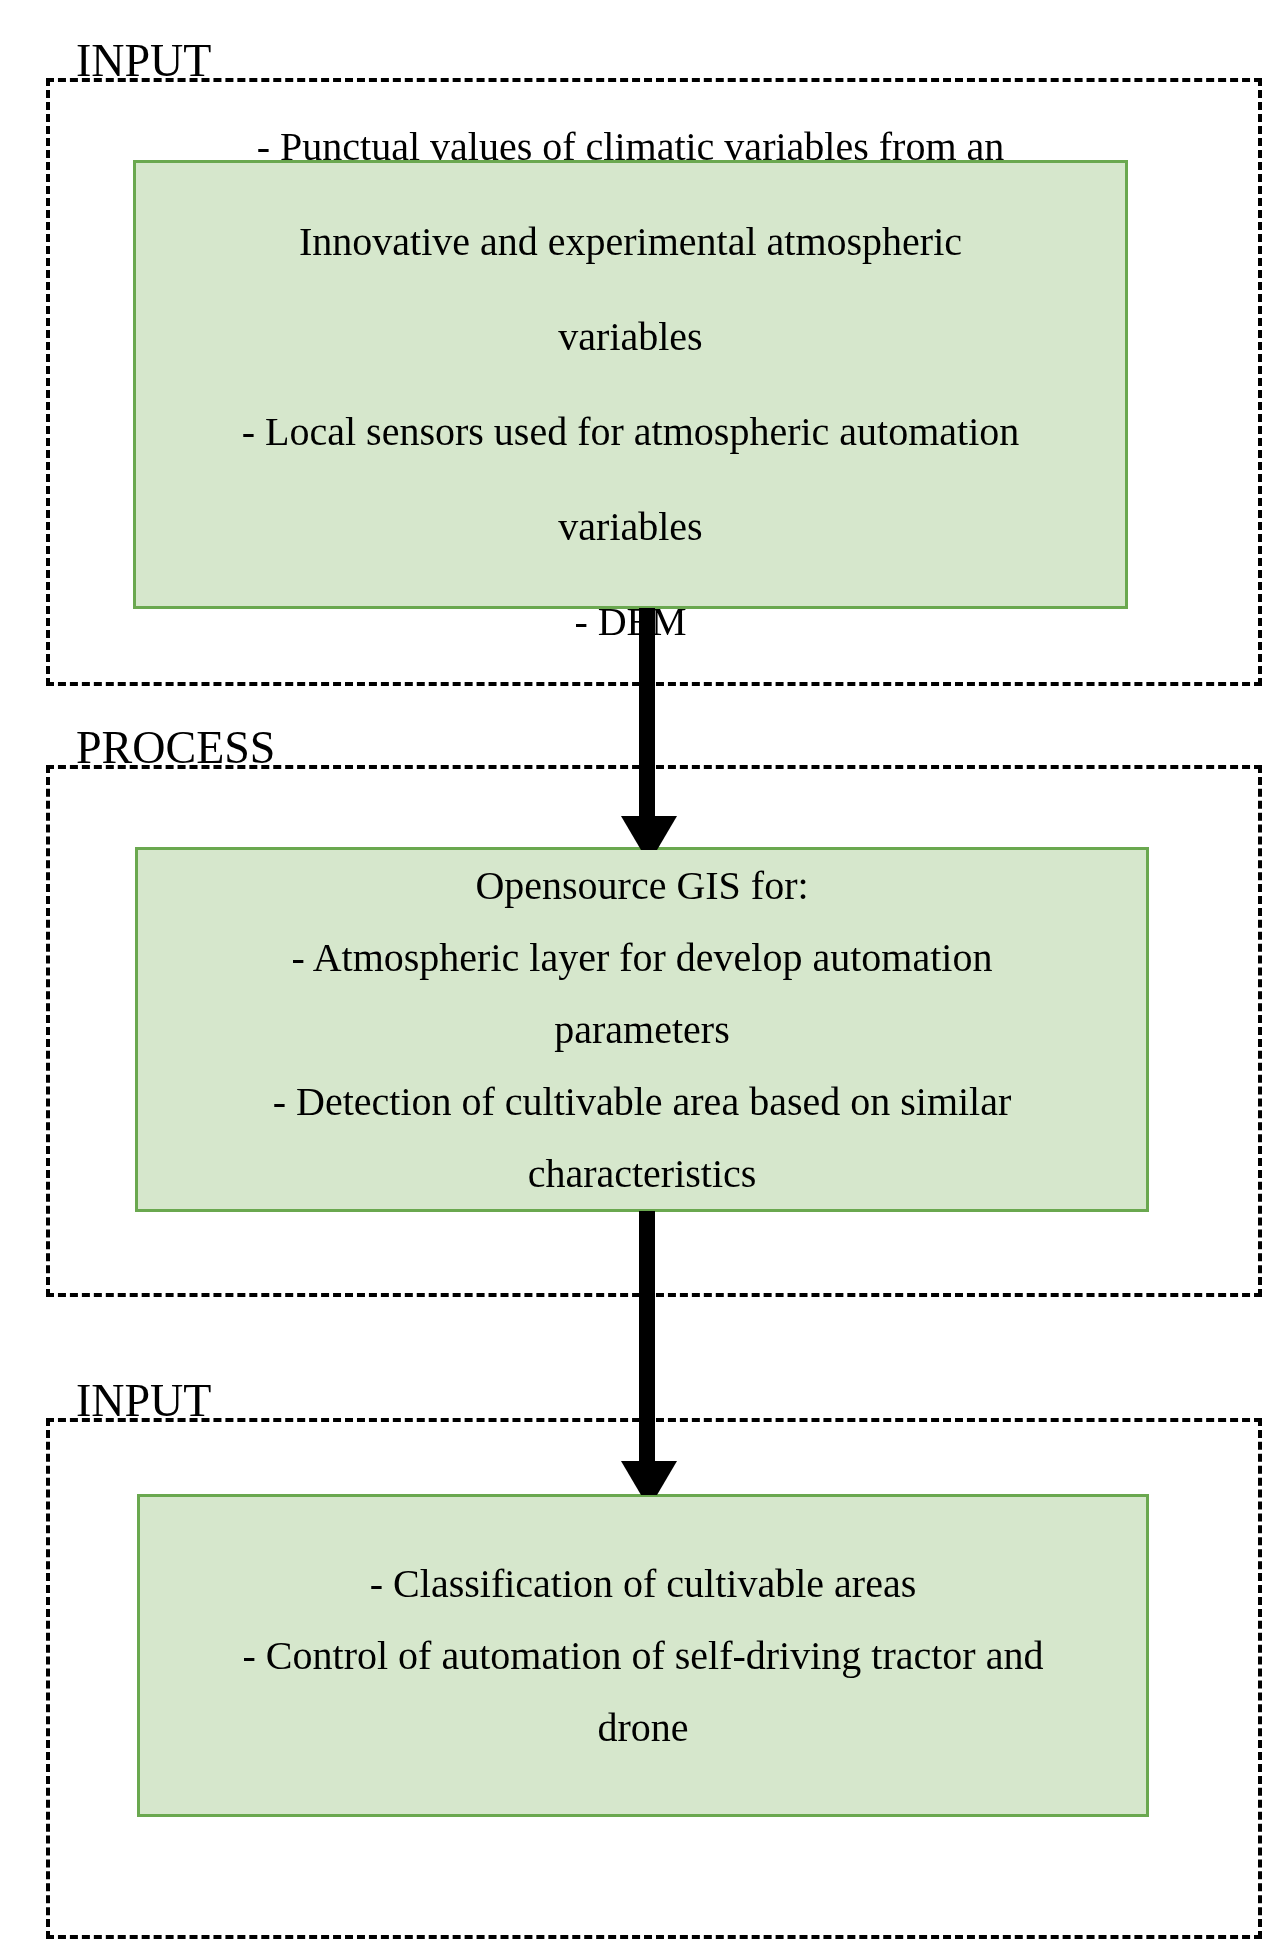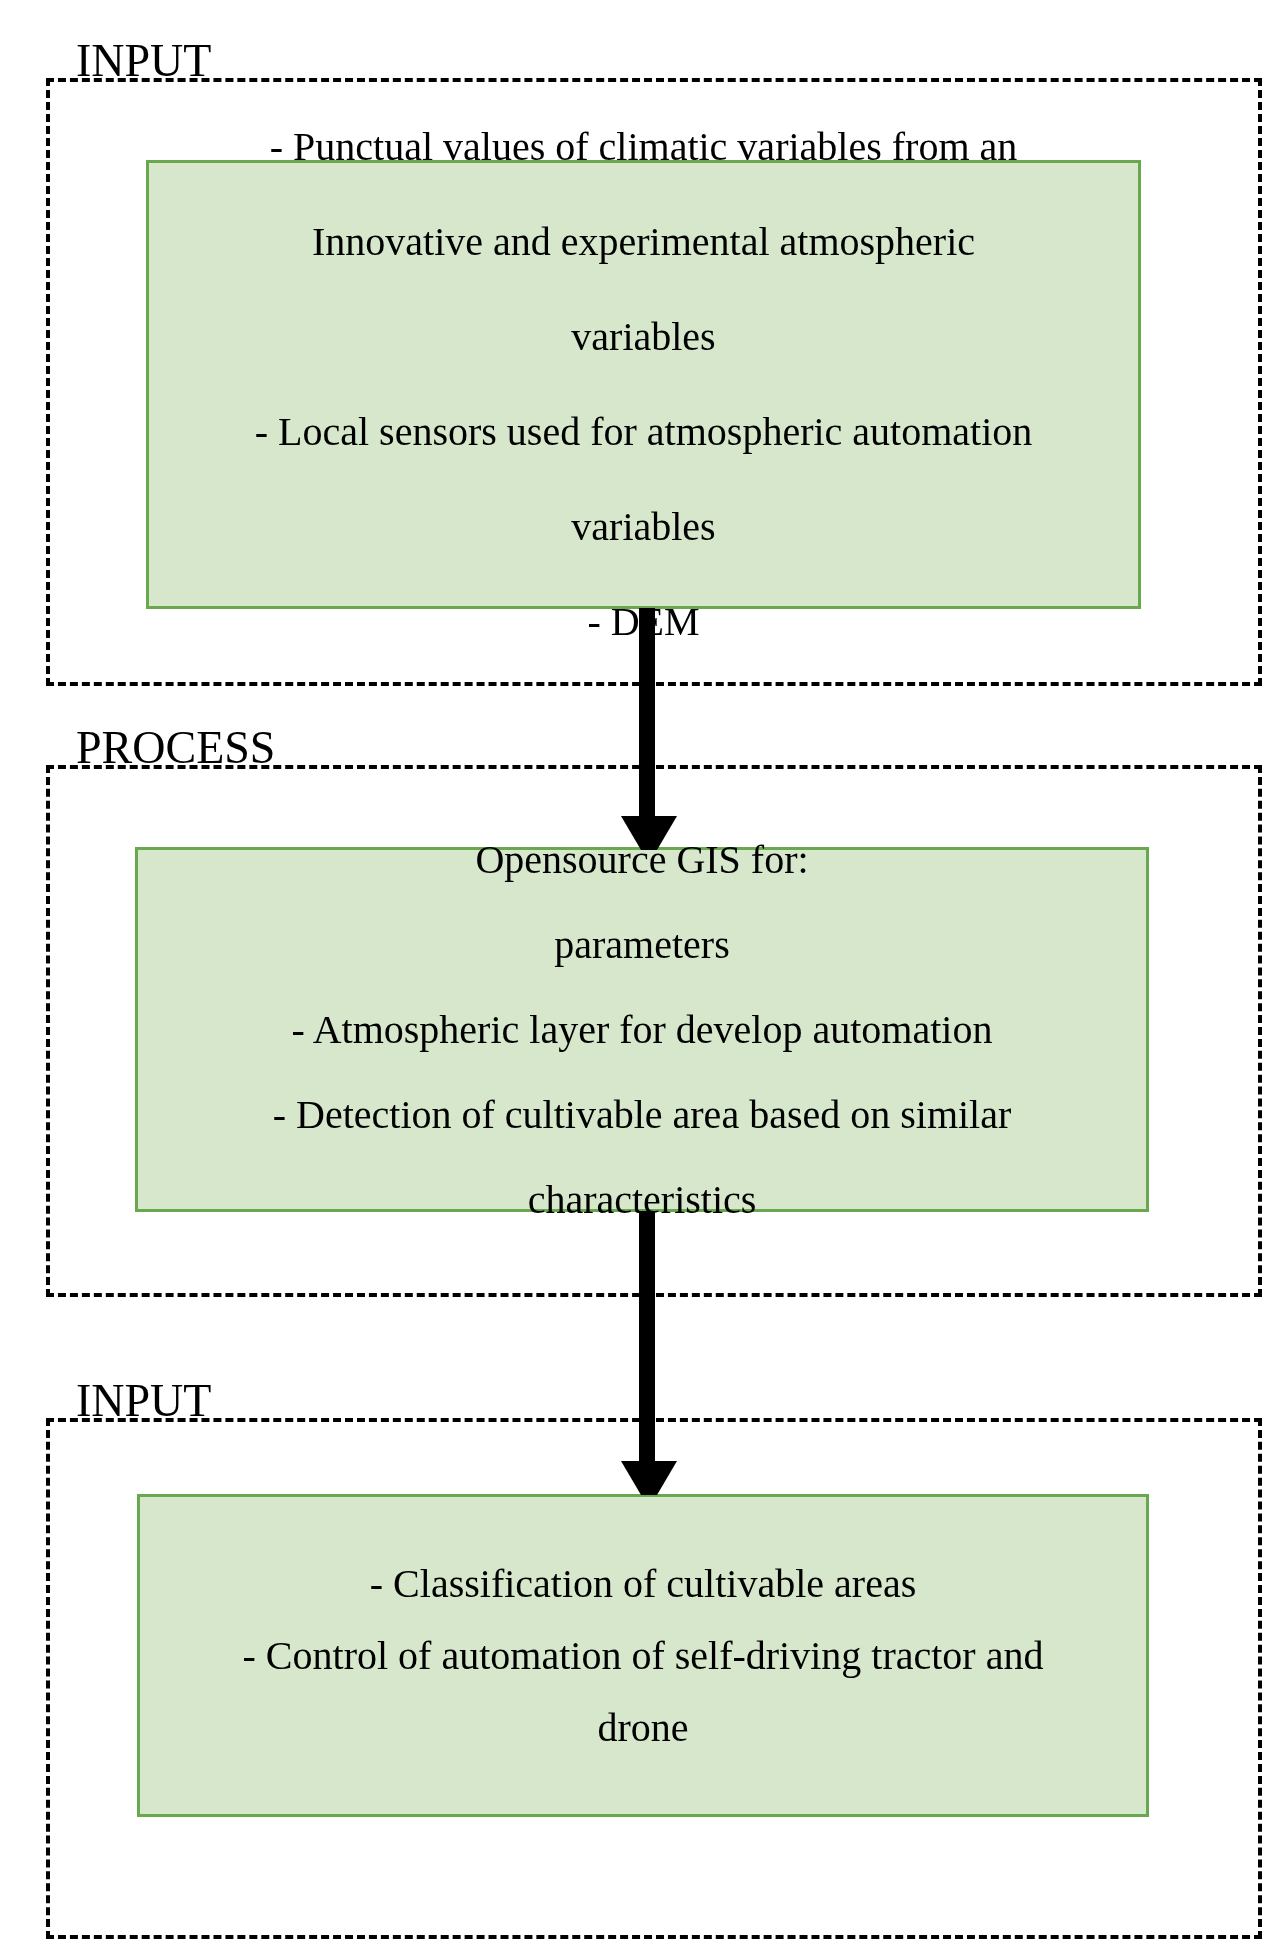--- a/index.html
+++ b/index.html
@@ -70,22 +70,22 @@
   #arrow-2 .head{top:250px;}
 
   #sec-input-box{left:30px;top:62px;width:1216px;height:608px;}
   #sec-process-box{left:30px;top:749px;width:1216px;height:532px;}
   #sec-output-box{left:30px;top:1402px;width:1216px;height:521px;}
 
   #lbl-input{left:52px;top:12px;}
   #lbl-process{left:52px;top:699px;}
   #lbl-output{left:52px;top:1352px;}
 
-  #box-input{left:130px;top:144px;width:995px;height:449px;gap:23px;}
-  #box-process{left:119px;top:831px;width:1014px;height:365px;gap:13px;}
+  #box-input{left:117px;top:144px;width:995px;height:449px;gap:23px;}
+  #box-process{left:119px;top:831px;width:1014px;height:365px;}
   #box-output{left:121px;top:1478px;width:1012px;height:323px;}
 </style>
 </head>
 <body>
 
 <div class="canvas">
 
   <div class="section-label" id="lbl-input">INPUT</div>
   <div class="dashed-box" id="sec-input-box"></div>
   <div class="green-box" id="box-input">
@@ -99,22 +99,22 @@
 
   <div class="arrow" id="arrow-1">
     <div class="shaft"></div>
     <div class="head"></div>
   </div>
 
   <div class="section-label" id="lbl-process">PROCESS</div>
   <div class="dashed-box" id="sec-process-box"></div>
   <div class="green-box" id="box-process">
     <div class="line">Opensource GIS for:</div>
+    <div class="line">- Atmospheric layer for develop automation</div>
     <div class="line">parameters</div>
-    <div class="line">- Atmospheric layer for develop automation</div>
     <div class="line">- Detection of cultivable area based on similar</div>
     <div class="line">characteristics</div>
   </div>
 
   <div class="arrow" id="arrow-2">
     <div class="shaft"></div>
     <div class="head"></div>
   </div>
 
   <div class="section-label" id="lbl-output">INPUT</div>

